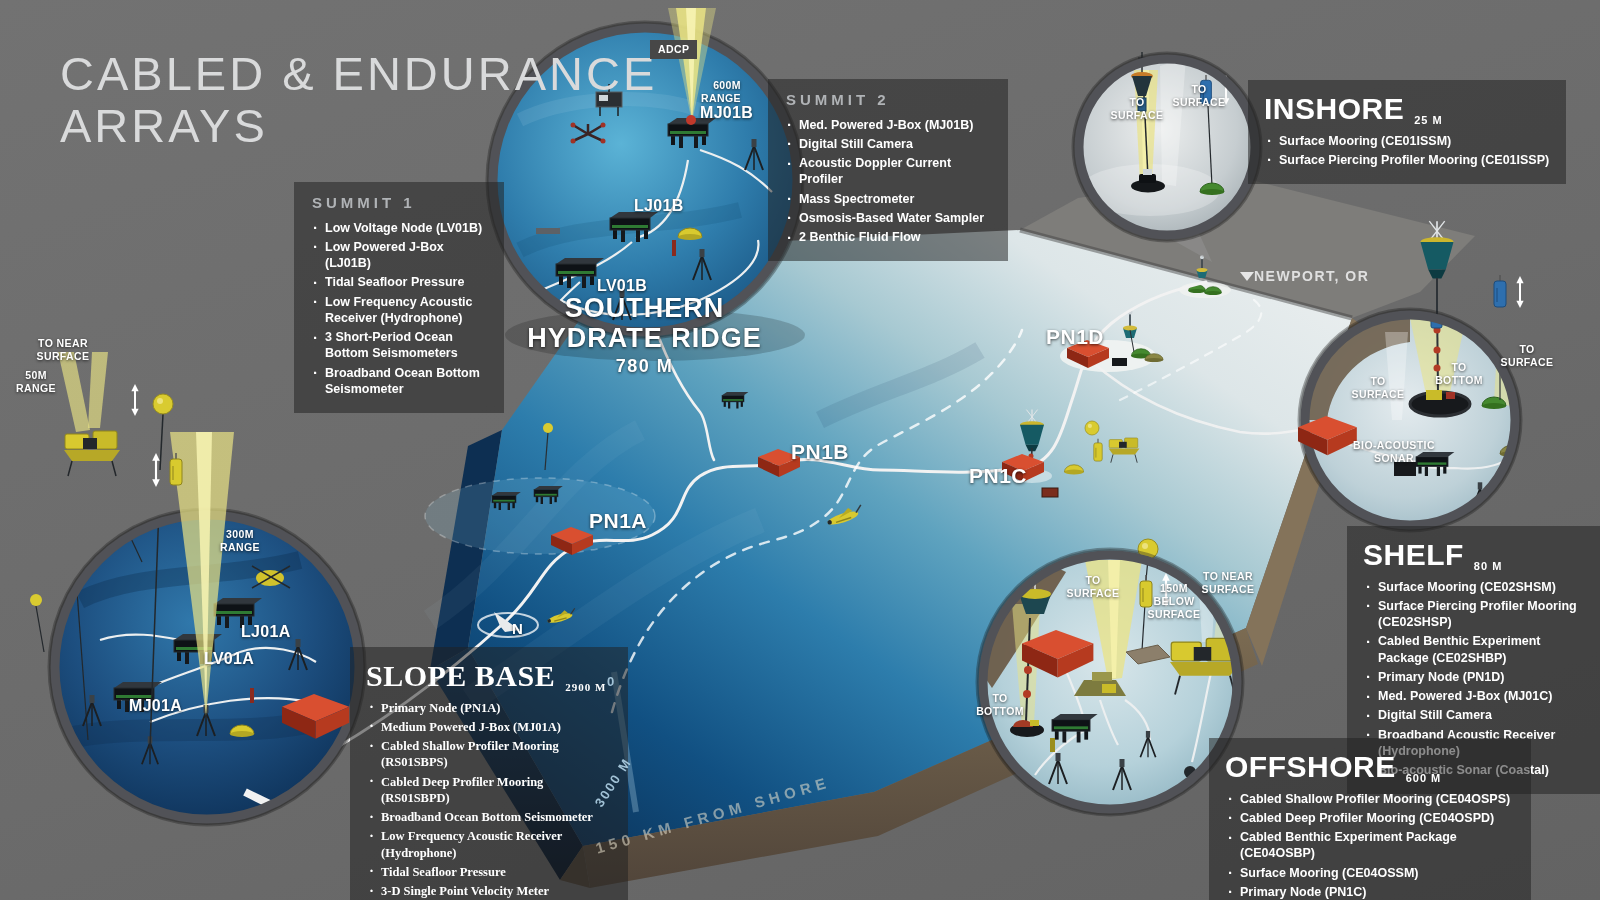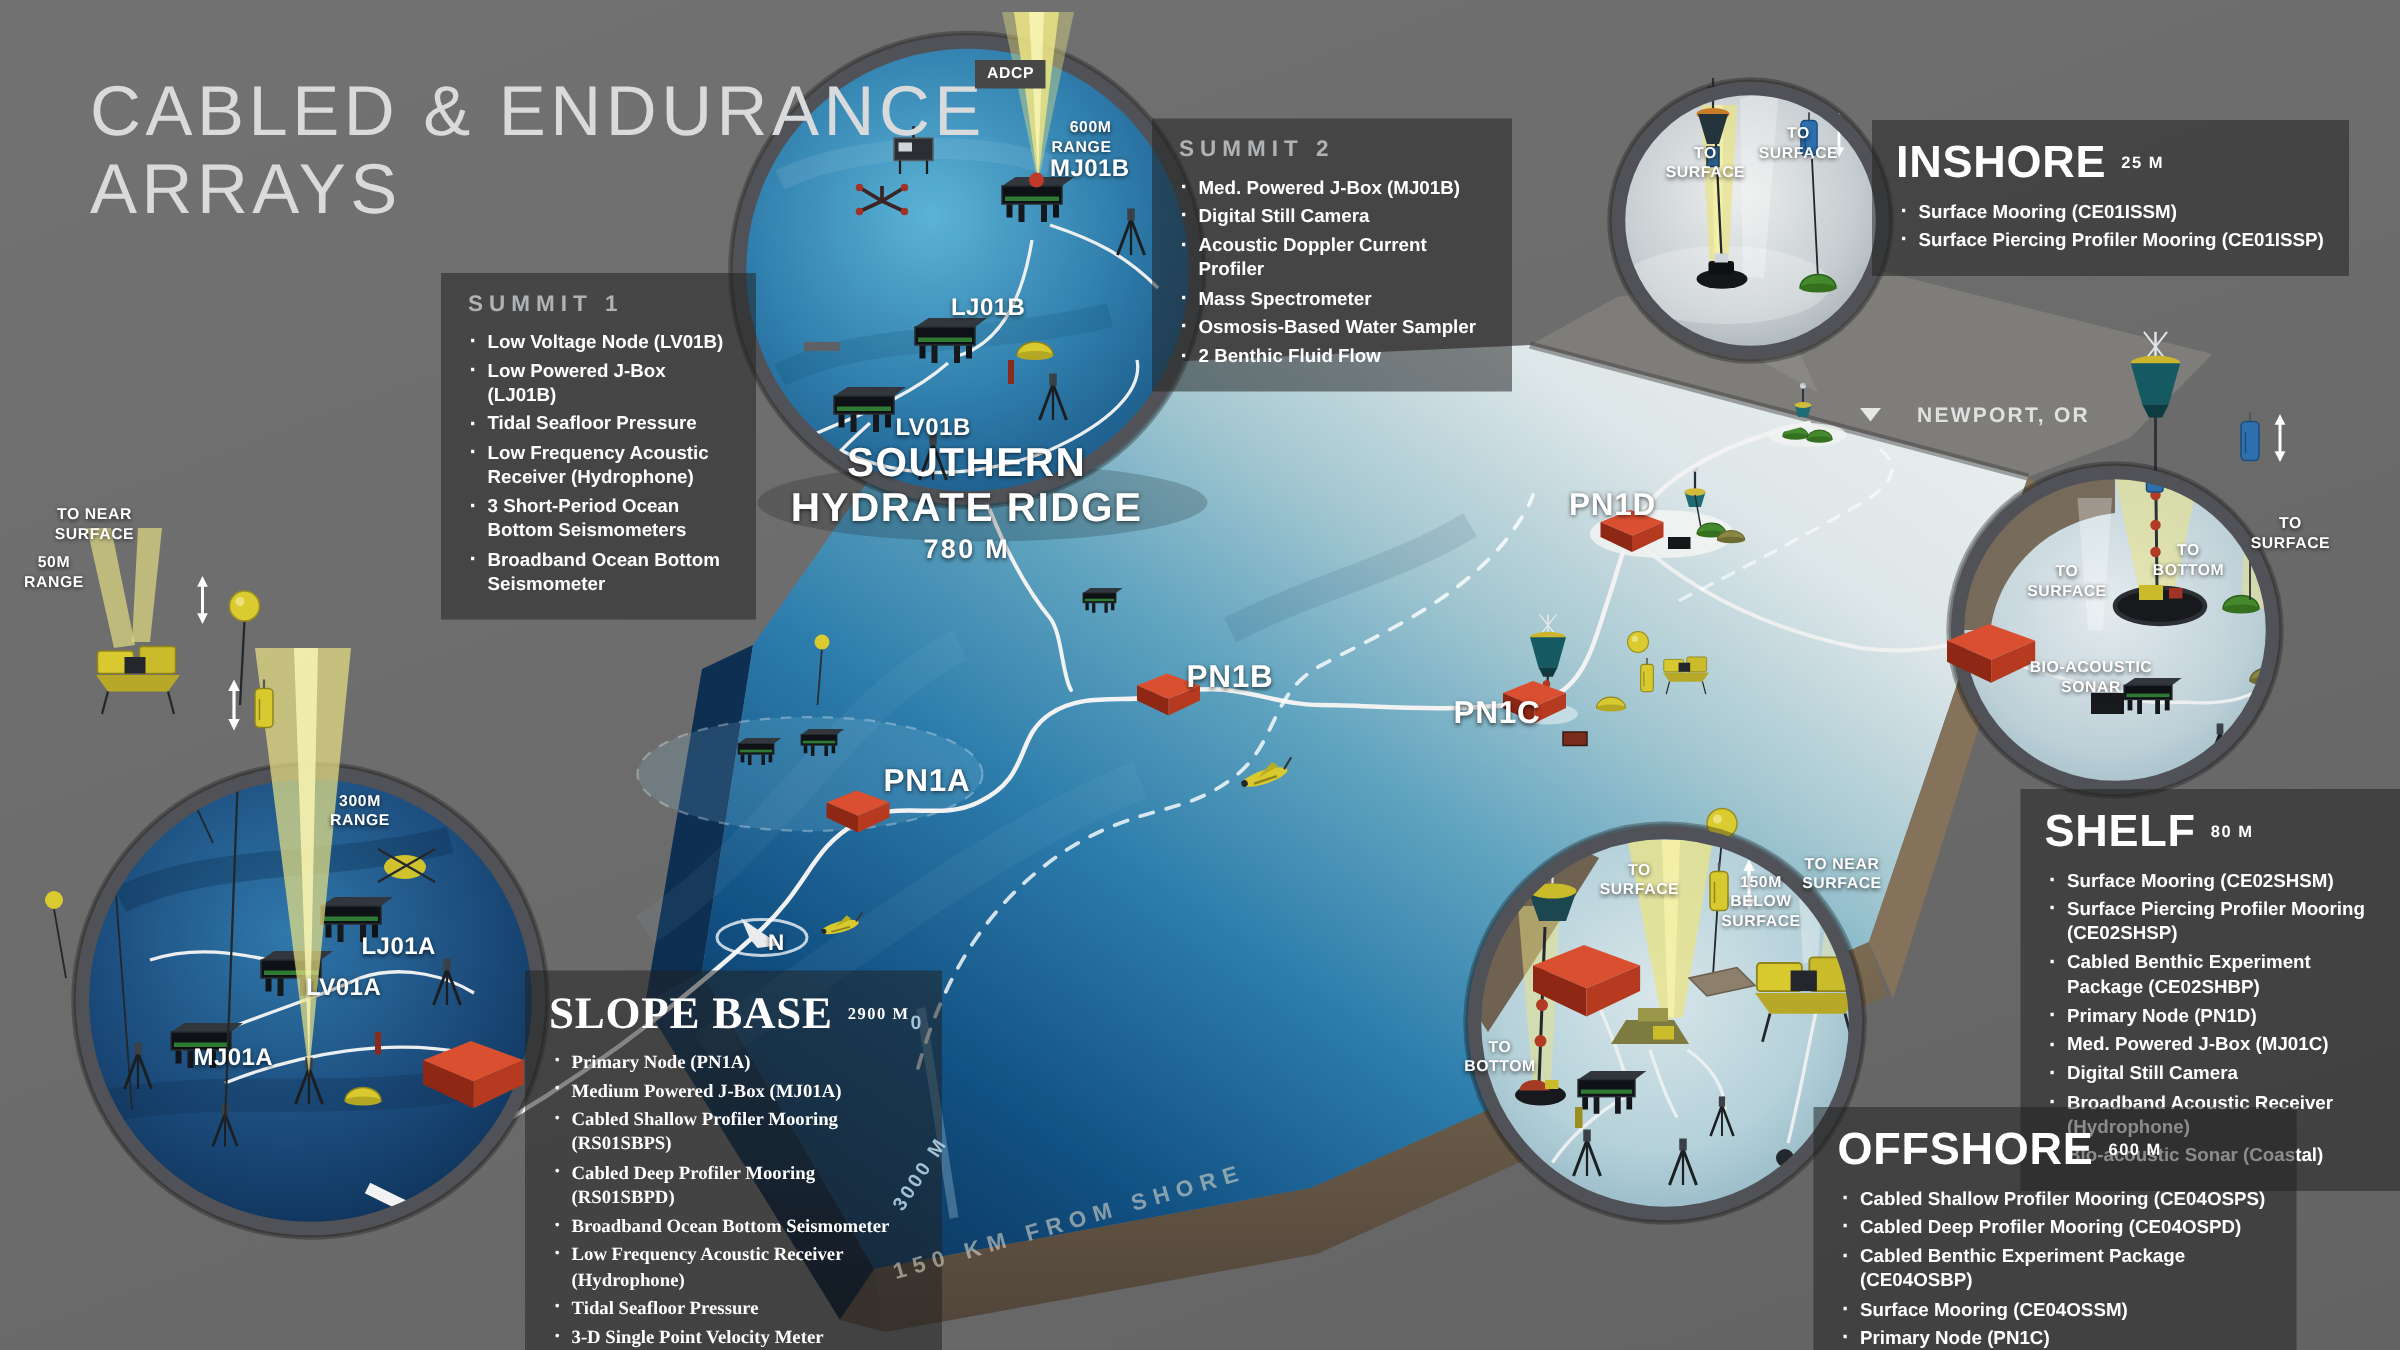--- a/index.html
+++ b/index.html
@@ -20,21 +20,21 @@
 
   
   .panel {
     position:absolute; z-index:5; box-sizing:border-box;
     background:rgba(32,32,32,0.52); color:#fff; padding:12px 14px 14px 16px;
   }
   .panel-header {
     color:#b0b3b6; font-size:15px; font-weight:bold; letter-spacing:4px;
     margin:0 0 7px 2px;
   }
-  .site-row { display:flex; align-items:center; gap:10px; margin:0 0 5px 0; }
+  .site-row { display:flex; align-items:flex-end; gap:10px; margin:0 0 5px 0; }
   .site-title { font-size:30px; font-weight:bold; letter-spacing:.5px; color:#fff; }
   .site-depth { font-size:11px; font-weight:bold; letter-spacing:1px; color:#fff; }
   .panel ul { list-style:none; margin:0; padding:0; }
   .panel li {
     position:relative; font-size:12.5px; font-weight:bold; line-height:1.3;
     padding:1.5px 0 1.5px 15px; color:#fff;
   }
   .panel li::before { content:"·"; position:absolute; left:3px; top:0; font-size:15px; }
 
   
@@ -45,21 +45,21 @@
   .lbl.small { font-size:10.5px; line-height:1.25; letter-spacing:.4px; text-align:center; }
   .lbl.med  { font-size:16px; letter-spacing:.3px; }
   .lbl.pn   { font-size:21px; letter-spacing:.5px; }
   .hydrate-name { text-align:center; line-height:1.12; }
   .hydrate-name .l1, .hydrate-name .l2 { font-size:27px; font-weight:bold; letter-spacing:1px; display:block; }
   .hydrate-name .dep { font-size:18px; font-weight:bold; letter-spacing:1.5px; display:block; margin-top:3px; }
   .adcp-tab {
     background:#474747; padding:3px 8px; font-size:11px; letter-spacing:1.5px;
     text-shadow:none;
   }
-  .newport { display:flex; align-items:center; gap:24px; color:#e0e0e0;
+  .newport { display:flex; align-items:center; gap:0; color:#e0e0e0;
     font-size:14px; font-weight:bold; letter-spacing:1.5px; text-shadow:none; }
   .tri-down { width:0; height:0; border-left:7px solid transparent;
     border-right:7px solid transparent; border-top:9px solid #e6e6e6; }
   .rot-shore { transform:rotate(-16deg); transform-origin:left center;
     font-size:15px; letter-spacing:5px; color:rgba(233,225,205,.55); text-shadow:none; white-space:nowrap; }
   .rot-depth { transform:rotate(-57deg); transform-origin:left center;
     font-size:13px; letter-spacing:2px; color:rgba(176,209,229,.9); text-shadow:none; white-space:nowrap; }
   .depth-zero { font-size:13px; color:rgba(176,209,229,.9); text-shadow:none; }
 </style>
 </head>

